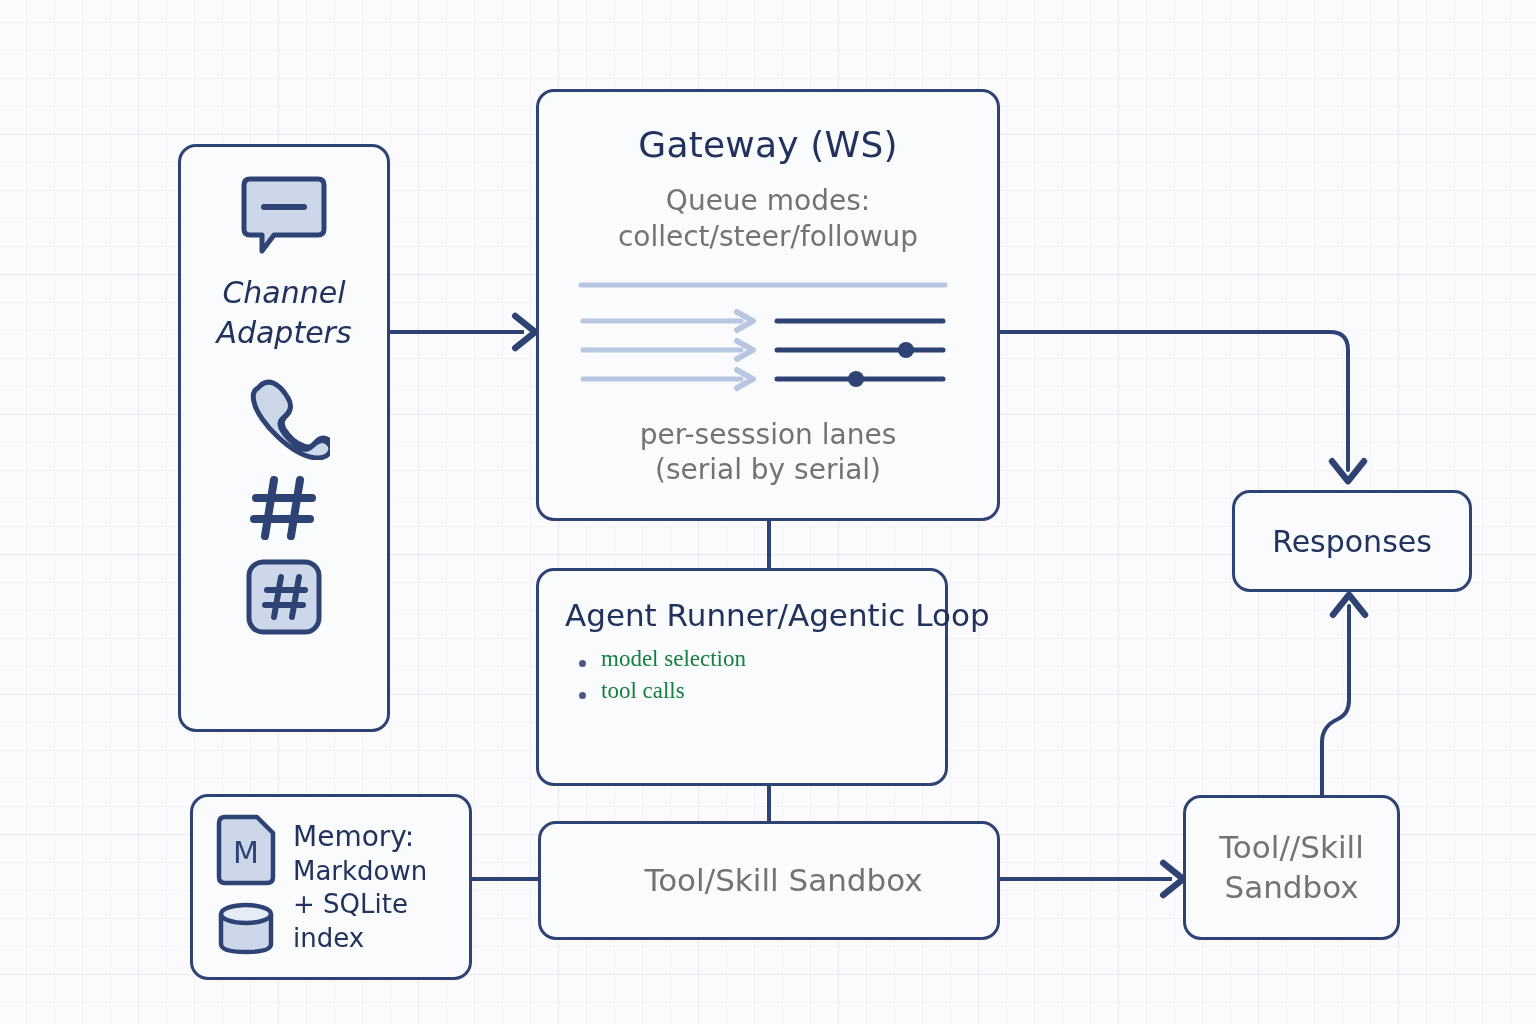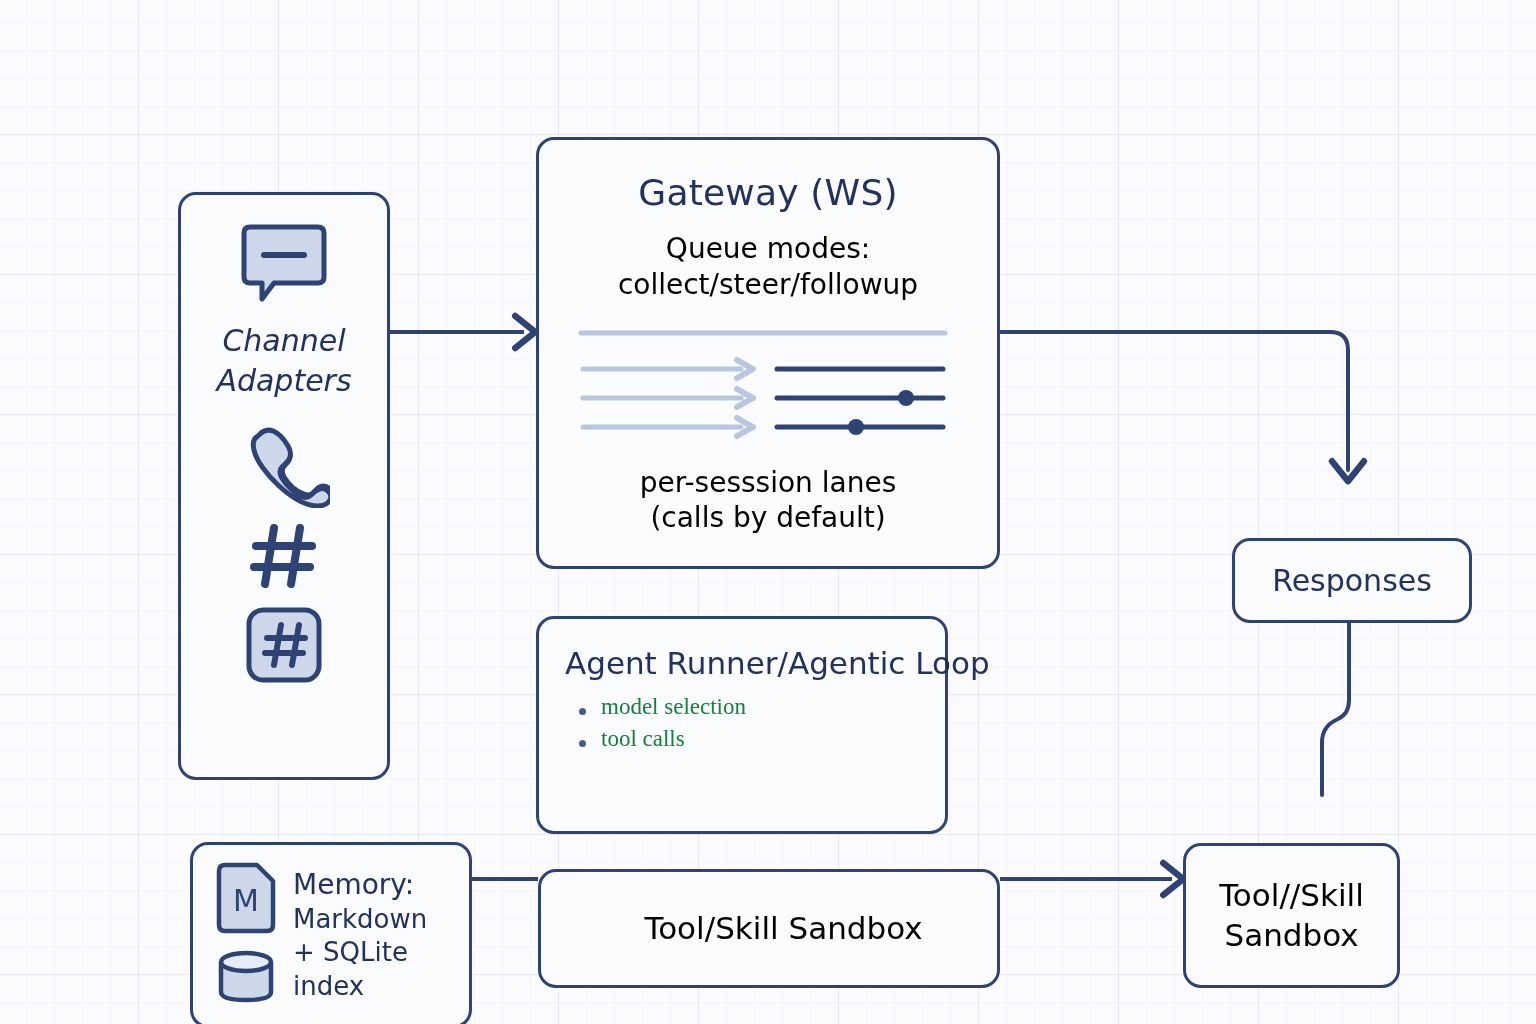--- a/index.html
+++ b/index.html
@@ -35,38 +35,37 @@
   .node {
     position: absolute;
     box-sizing: border-box;
     background: #fafbfd;
     border: 3.5px solid #2e4374;
     border-radius: 18px;
     display: flex;
     flex-direction: column;
     align-items: center;
     color: #22325c;
-    margin-top: 48px;
   }
   .title-lg {
     font-size: 34px;
     letter-spacing: 0.2px;
     white-space: nowrap;
     color: #22325c;
   }
   .title-md {
     font-size: 30px;
     white-space: nowrap;
     color: #22325c;
   }
   .body-txt {
     font-size: 28px;
     line-height: 1.28;
     text-align: center;
-    color: #000000;
+    color: #737373;
   }
 
   
   #channel-adapters {
     left: 178px; top: 144px; width: 212px; height: 588px;
     justify-content: flex-start;
     padding-top: 26px;
     font-style: italic;
   }
   #channel-adapters .ca-label {
@@ -132,21 +131,21 @@
   }
   #memory .mem-icons {
     display: flex; flex-direction: column; align-items: center;
     justify-content: center; gap: 10px; margin-right: 16px;
   }
   #memory .mem-text { font-size: 26px; line-height: 1.28; text-align: left; }
   #memory .mem-text .mem-head { font-size: 28px; }
 
   
   #responses {
-    left: 1232px; top: 490px; width: 240px; height: 85px;
+    left: 1232px; top: 490px; width: 240px; height: 102px;
     justify-content: center;
   }
 
   
   #sandbox-right {
     left: 1183px; top: 795px; width: 217px; height: 145px;
     justify-content: center;
   }
 </style>
 </head>
@@ -244,21 +243,21 @@
 
         <line x1="10" y1="104" x2="168" y2="104" stroke="#b8c7df" stroke-width="5" stroke-linecap="round"></line>
         <path d="M 164 95 L 180 104 L 164 113" fill="none" stroke="#b8c7df" stroke-width="6" stroke-linecap="round" stroke-linejoin="round"></path>
         <line x1="204" y1="104" x2="370" y2="104" stroke="#2e4374" stroke-width="5" stroke-linecap="round"></line>
         <circle cx="283" cy="104" r="8" fill="#2e4374"></circle>
       </svg>
     </div>
 
     <div class="body-txt gw-foot">
       <div>per-sesssion lanes</div>
-      <div>(calls by default)</div>
+      <div>(serial by serial)</div>
     </div>
   </div>
 
   <div class="node" id="agent-runner">
     <div class="ar-title">Agent Runner/Agentic Loop</div>
     <ul>
       <li>model selection</li>
       <li>tool calls</li>
     </ul>
   </div>

